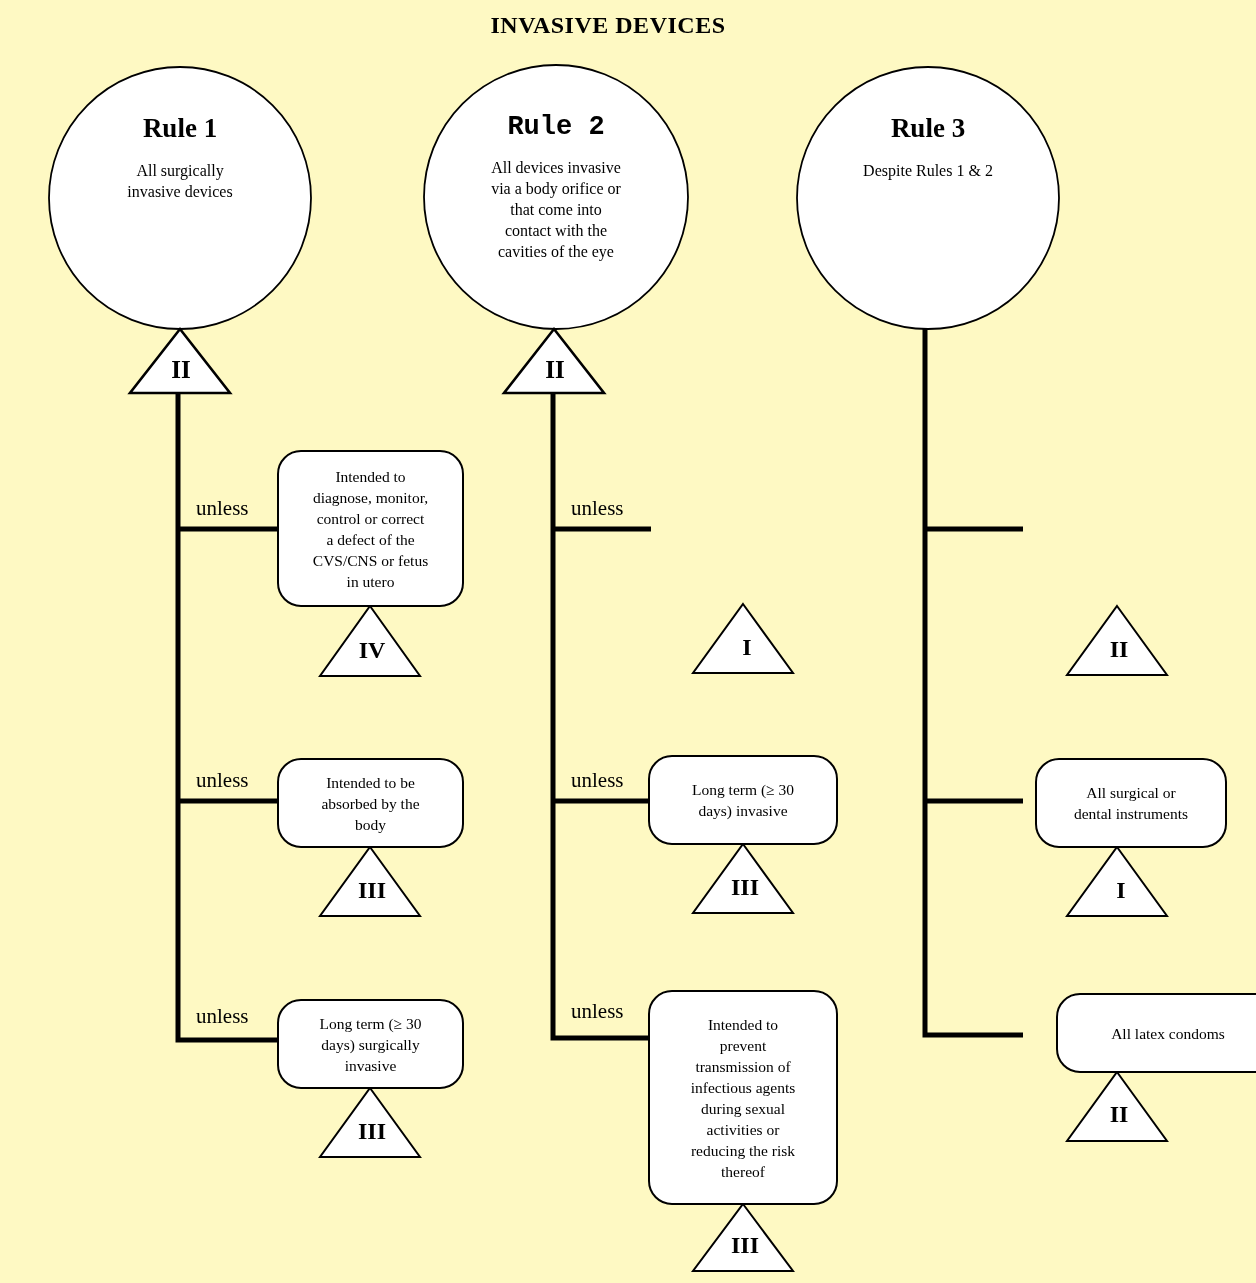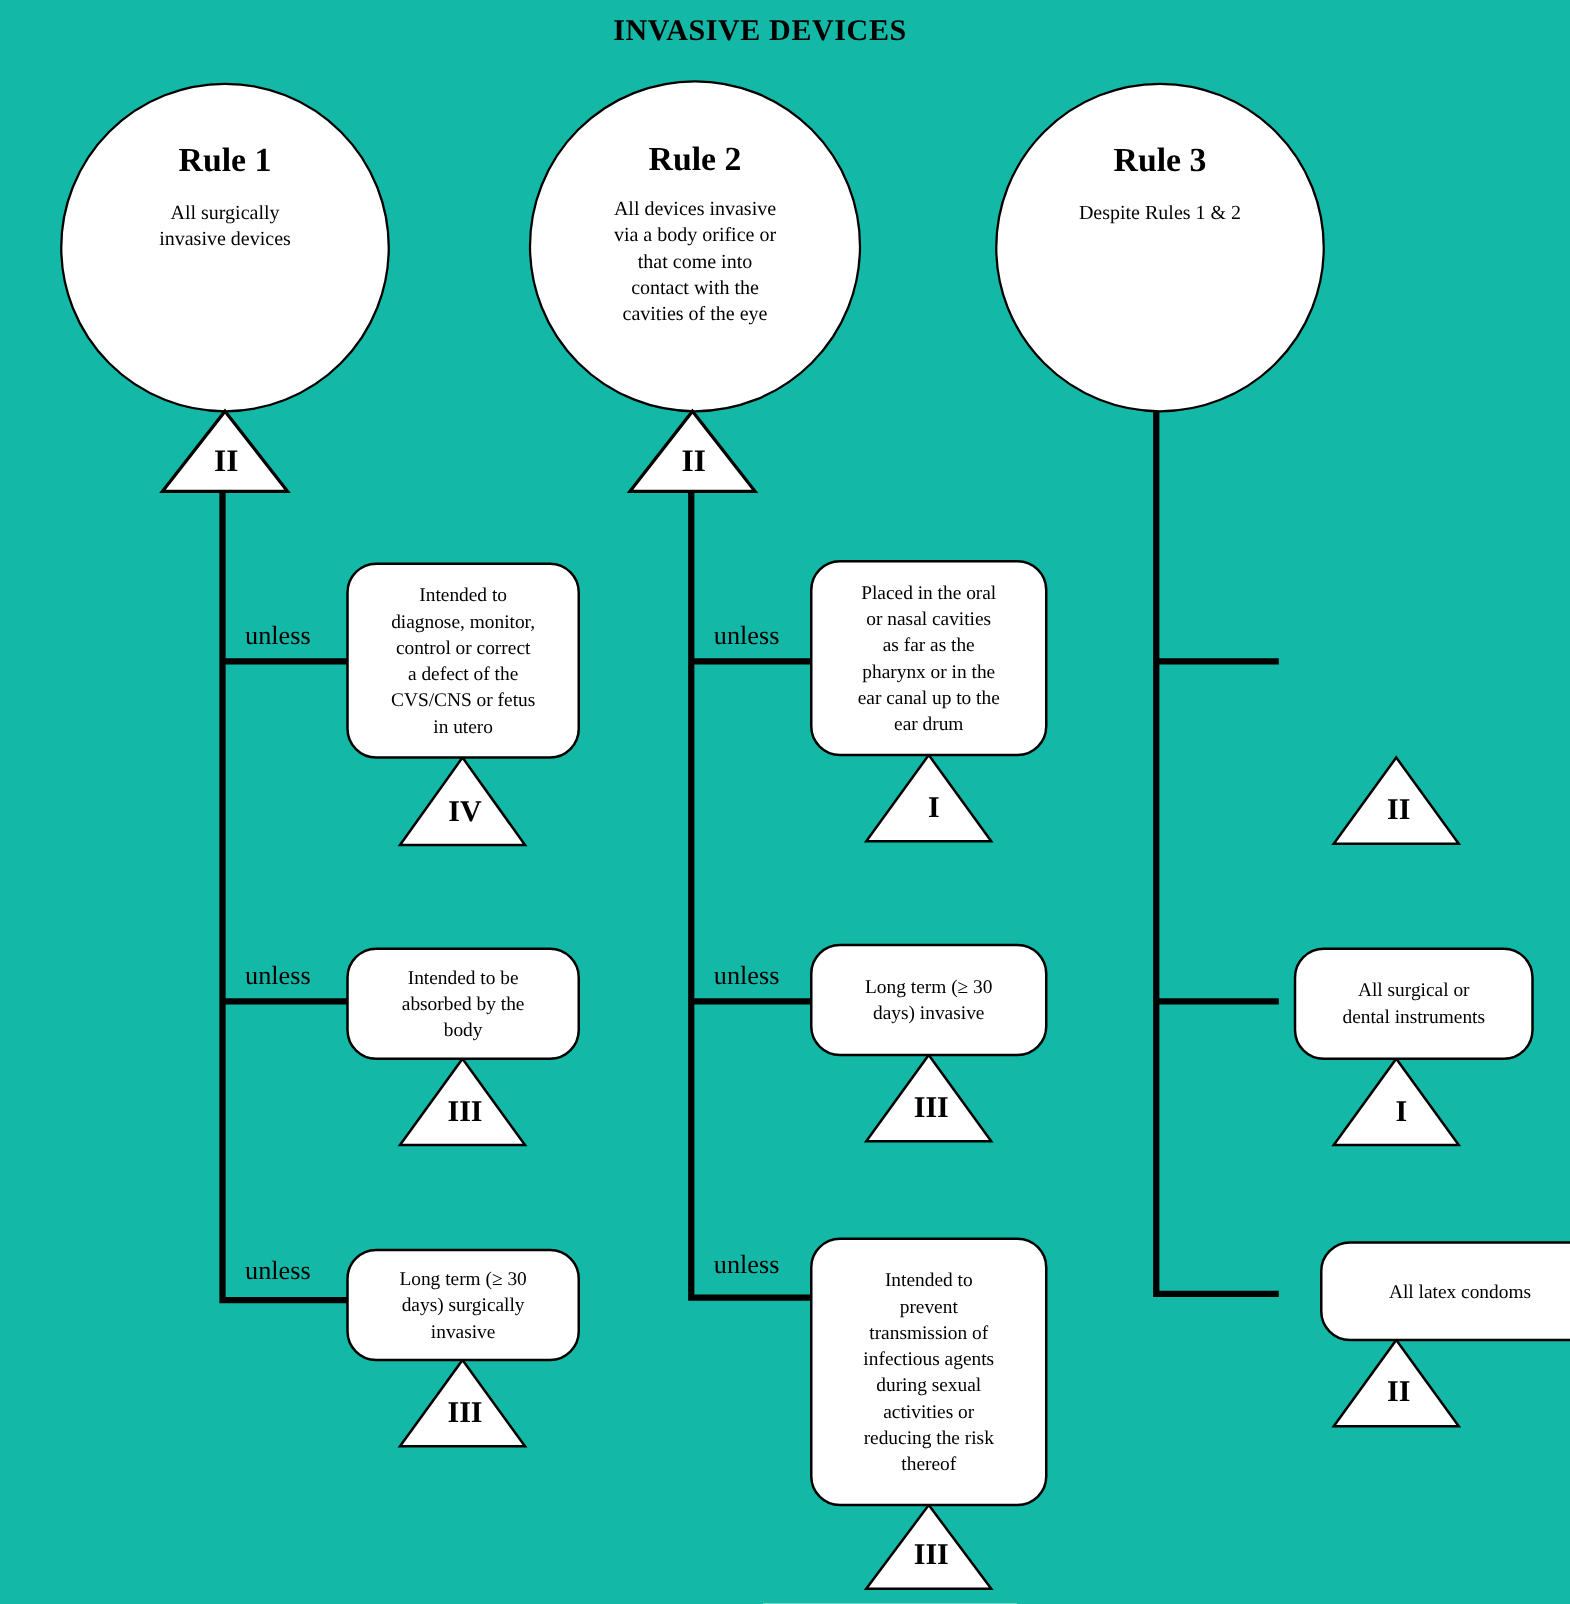--- a/index.html
+++ b/index.html
@@ -1,17 +1,17 @@
 <!DOCTYPE html>
 <html><head>
 <meta charset="utf-8">
 <style>
   html,body{margin:0;padding:0;background:#ffffff;}
   .canvas{
-    position:relative;width:1256px;height:1283px;background:#14b8a6;
+    position:relative;width:1256px;height:1283px;background:#fef9c3;
     font-family:"Liberation Serif","DejaVu Serif",serif;color:#000;
     overflow:hidden;
   }
   .canvas svg{position:absolute;left:0;top:0;}
   .title{
     position:absolute;left:0;top:12px;width:1216px;text-align:center;
     font-size:24px;font-weight:bold;letter-spacing:.5px;
   }
   .rule-name{
     position:absolute;width:220px;text-align:center;
@@ -72,21 +72,21 @@
     <polygon points="1117,606 1167,675 1067,675" fill="#fff" stroke="#000" stroke-width="2"></polygon>
     <polygon points="1117,847 1167,916 1067,916" fill="#fff" stroke="#000" stroke-width="2"></polygon>
     <polygon points="1117,1072 1167,1141 1067,1141" fill="#fff" stroke="#000" stroke-width="2"></polygon>
   </svg>
 
   <div class="title">INVASIVE DEVICES</div>
 
   <div class="rule-name" style="left:70px;top:113px;">Rule 1</div>
   <div class="rule-desc" style="left:65px;top:160px;">All surgically
 invasive devices</div>
-  <div class="rule-name" style="left:446px;top:112px;">Rule 2</div>
+  <div class="rule-name" style="left:446px;top:112px;font-family:Liberation Mono, monospace;">Rule 2</div>
   <div class="rule-desc" style="left:441px;top:157px;">All devices invasive
 via a body orifice or
 that come into
 contact with the
 cavities of the eye</div>
   <div class="rule-name" style="left:818px;top:113px;">Rule 3</div>
   <div class="rule-desc" style="left:813px;top:160px;">Despite Rules 1 &amp; 2</div>
 
   <div class="tri-label big" style="left:181px;top:370px;">II</div>
   <div class="tri-label big" style="left:555px;top:370px;">II</div>
@@ -110,28 +110,20 @@
     <div class="box-text">Intended to be
 absorbed by the
 body</div>
   </div>
   <div class="box" style="left:277px;top:999px;width:187px;height:90px;">
     <div class="box-text">Long term (≥ 30
 days) surgically
 invasive</div>
   </div>
 
-  <div class="box" style="left:648px;top:448px;width:190px;height:157px;">
-    <div class="box-text">Placed in the oral
-or nasal cavities
-as far as the
-pharynx or in the
-ear canal up to the
-ear drum</div>
-  </div>
   <div class="box" style="left:648px;top:755px;width:190px;height:90px;">
     <div class="box-text">Long term (≥ 30
 days) invasive</div>
   </div>
   <div class="box" style="left:648px;top:990px;width:190px;height:215px;">
     <div class="box-text">Intended to
 prevent
 transmission of
 infectious agents
 during sexual

